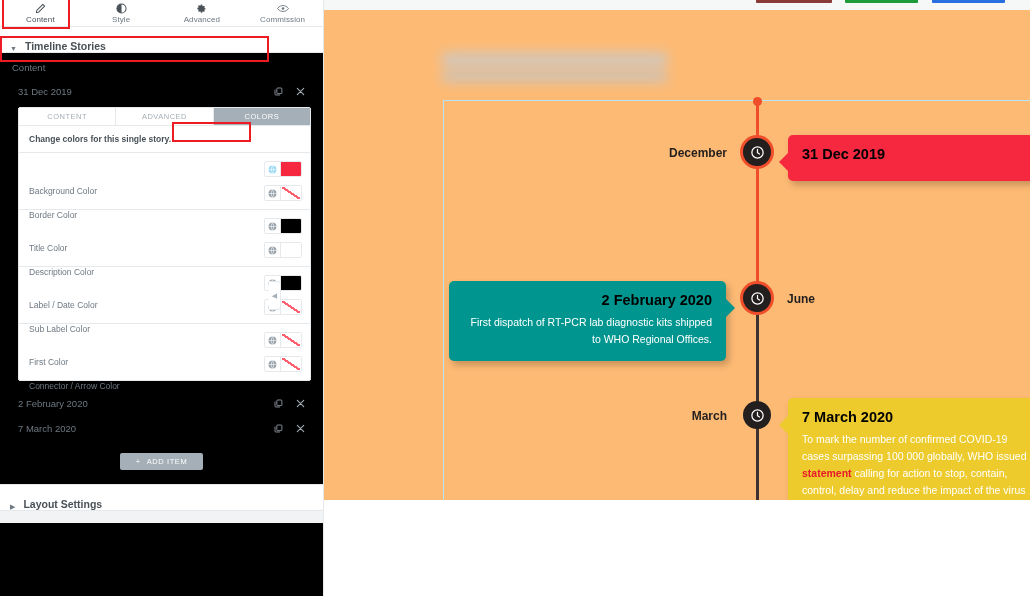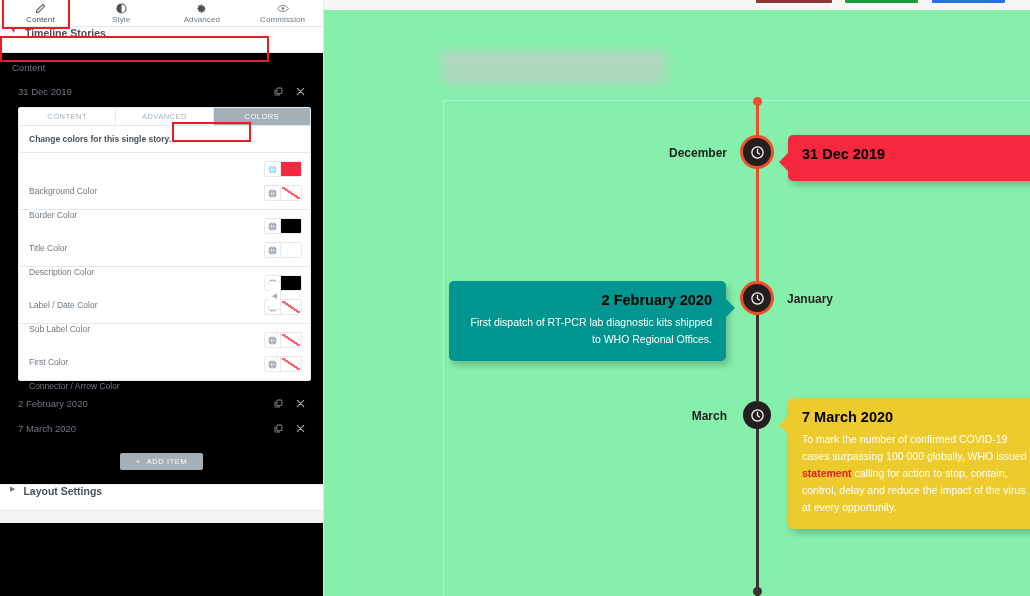--- a/index.html
+++ b/index.html
@@ -40,21 +40,21 @@
   .panel-tab.active .ptab-label { color: #495157; }
 
   
   .hl-box { position: absolute; border: 2px solid #ed1c24; pointer-events: none; z-index: 40; }
   #hl-content-tab { left: 2px; top: -2px; width: 68px; height: 31px; }
   #hl-section { left: 0px; top: 36px; width: 269px; height: 26px; }
   #hl-colors { left: 172px; top: 122px; width: 79px; height: 20px; }
 
   
   .section-header {
-    height: 26px; display: flex; align-items: flex-start;
+    height: 26px; display: flex; align-items: flex-end;
     padding: 0 10px; gap: 8px;
     border-bottom: 1px solid #e6e9ec;
     background: #fff; cursor: pointer;
   }
   .section-header .caret { font-size: 7px; color: #6d7882; line-height: 1; }
   .section-header .sh-title { font-size: 10.5px; font-weight: bold; color: #495157; }
 
   .panel-body { padding: 0; }
   .field-label-top { font-size: 9.5px; color: #6d7882; padding: 9px 10px 6px 12px; }
 
@@ -135,22 +135,22 @@
     background: #ffffff;
     border: 1px solid #e6e9ec; border-left: none;
     border-radius: 0 3px 3px 0;
     display: flex; align-items: center; justify-content: center;
     font-size: 7px; color: #a4afb7; cursor: pointer; z-index: 30;
   }
 
   
   #preview {
     position: relative;
-    flex: 1 1 auto; height: 596px;
-    background: #86efac;
+    flex: 1 1 auto; height: 500px;
+    background: #fdba74;
     overflow: hidden;
   }
   .top-strip { position: absolute; left: 0; top: 0; width: 761px; height: 10px; background: #f6f7f7; }
   .top-bar {
     position: absolute; top: -2px; height: 5px; border-radius: 1px;
   }
   #tbar-1 { left: 432px; width: 76px; background: #8a3b38; }
   #tbar-2 { left: 521px; width: 73px; background: #1f9c3a; }
   #tbar-3 { left: 608px; width: 73px; background: #2a6fe0; }
 
@@ -495,21 +495,21 @@
       </div>
 
       <div class="tl-node ring" style="top:183px">
         <span>
           <svg width="15" height="15" viewBox="0 0 24 24" fill="none" stroke="#ffffff" stroke-width="2">
               <circle cx="12" cy="12" r="9"></circle>
               <path d="M12 7v5.4l3.2 2" stroke-linecap="round"></path>
             </svg>
         </span>
       </div>
-      <div class="tl-monthlabel" style="left:calc(50% + 30px); top:191px">January</div>
+      <div class="tl-monthlabel" style="left:calc(50% + 30px); top:191px">June</div>
       <div class="story-card left" style="right:calc(50% + 31px); top:180px; width:277px; background:#00968f; text-align:right;">
         <div class="arrow" style="border-left:9px solid #00968f"></div>
         <div class="sc-title" style="color:#000000">2 February 2020</div>
         <div class="sc-desc" style="color:#ffffff">First dispatch of RT-PCR lab diagnostic kits shipped to WHO Regional Offices.</div>
       </div>
 
       <div class="tl-node" style="top:300px">
         <span>
           <svg width="15" height="15" viewBox="0 0 24 24" fill="none" stroke="#ffffff" stroke-width="2">
               <circle cx="12" cy="12" r="9"></circle>

